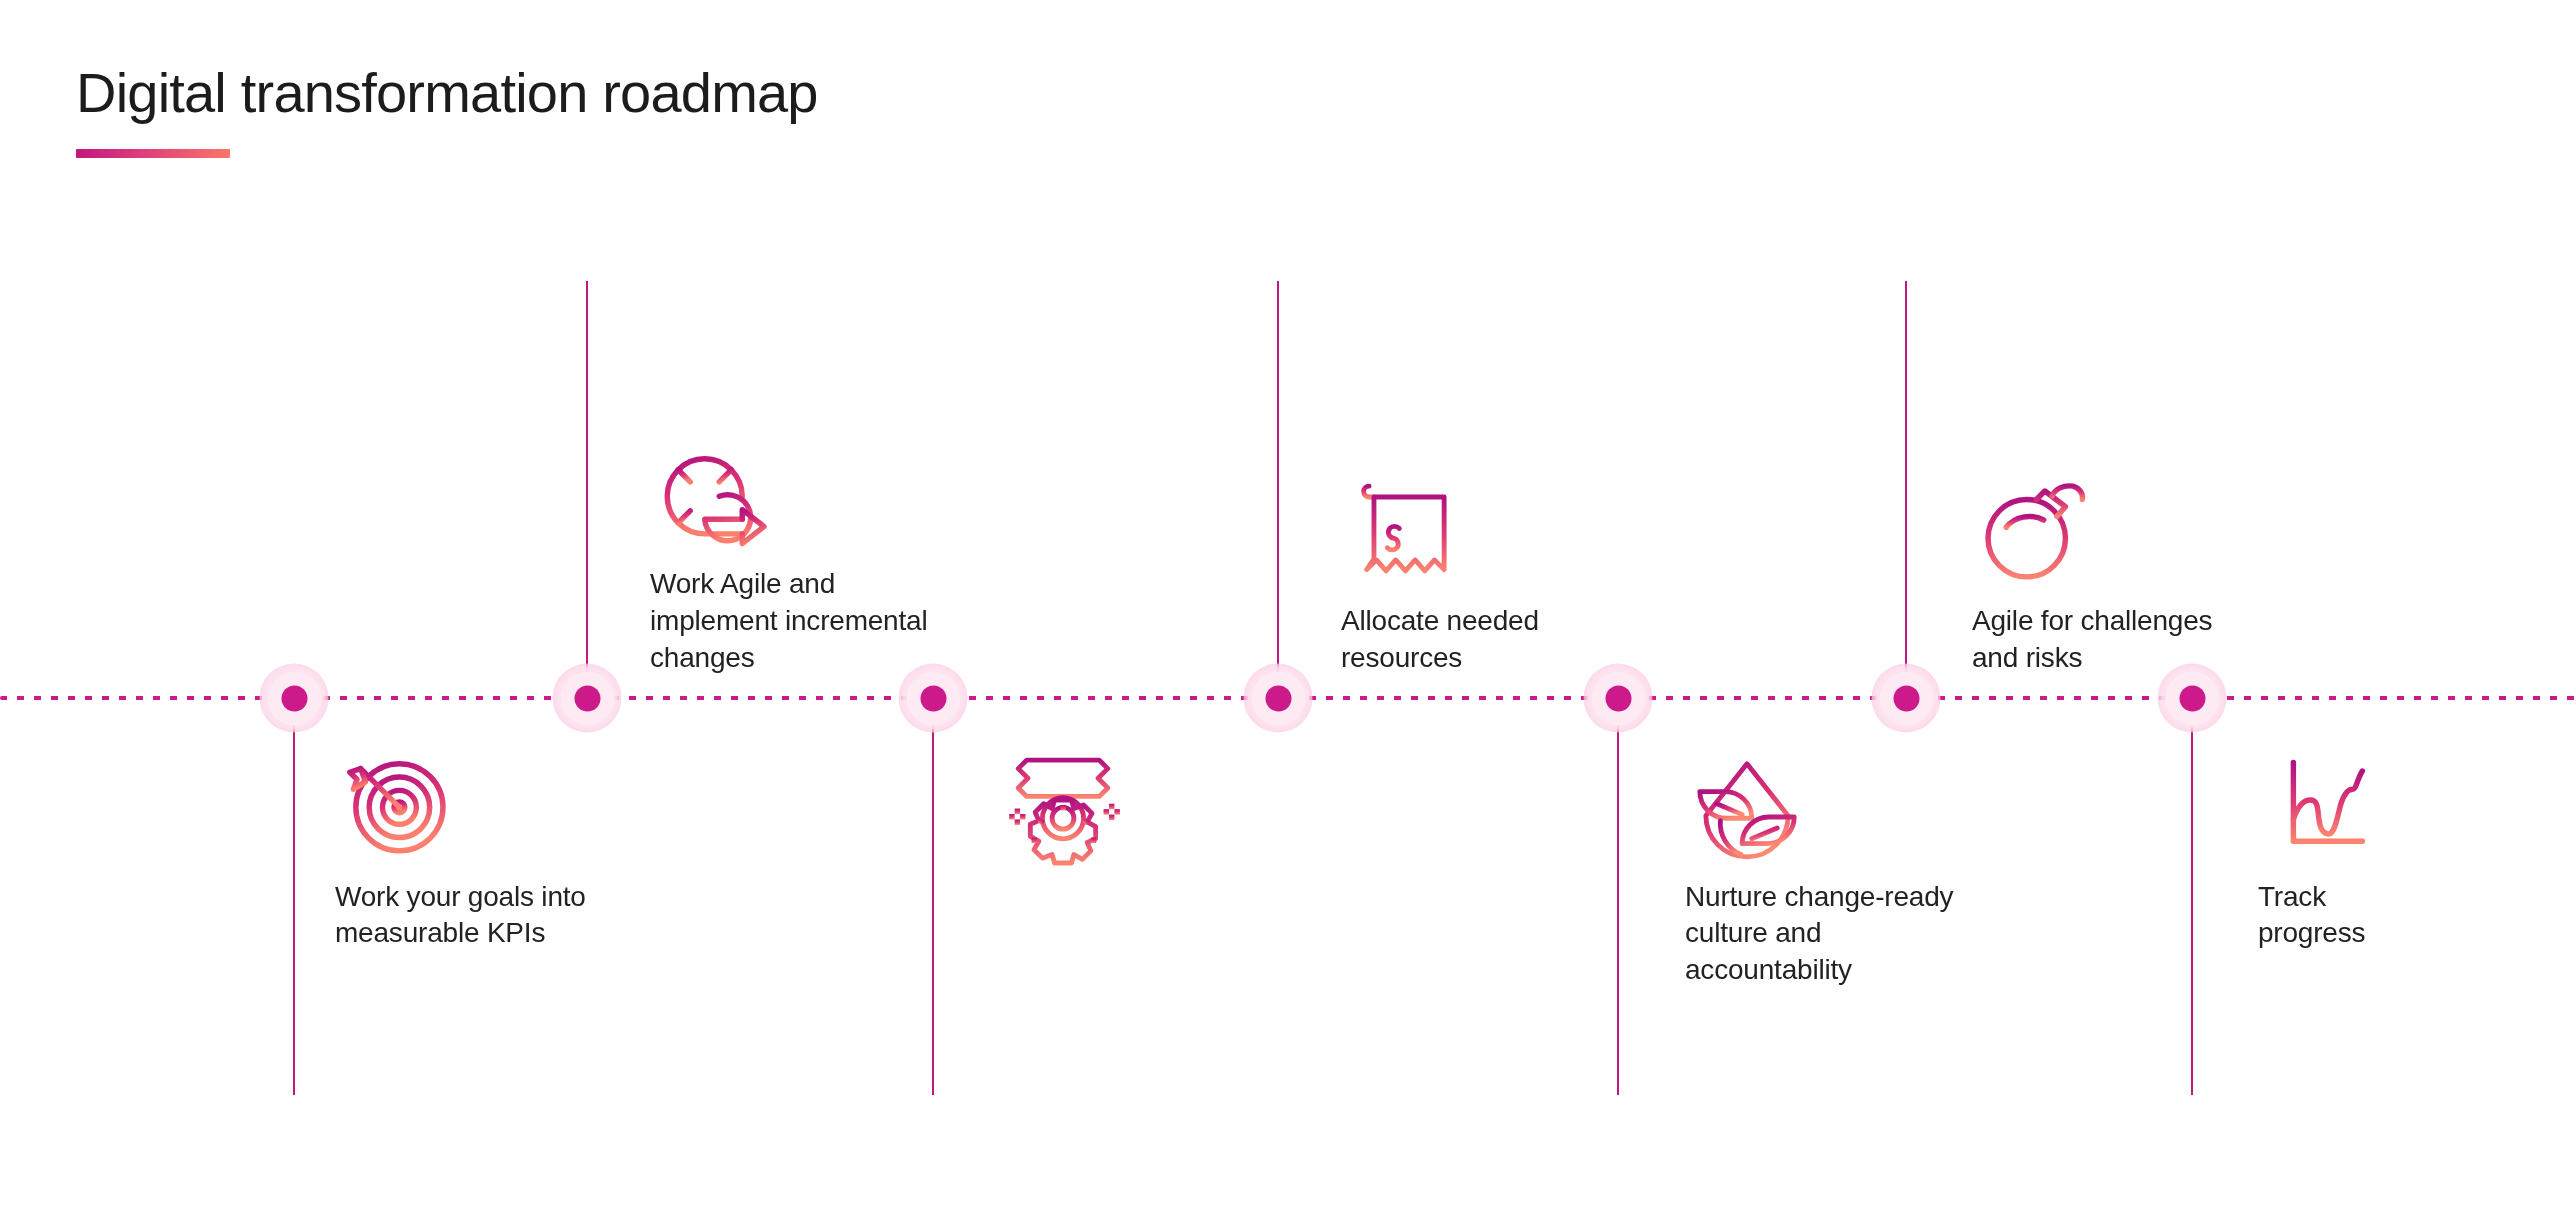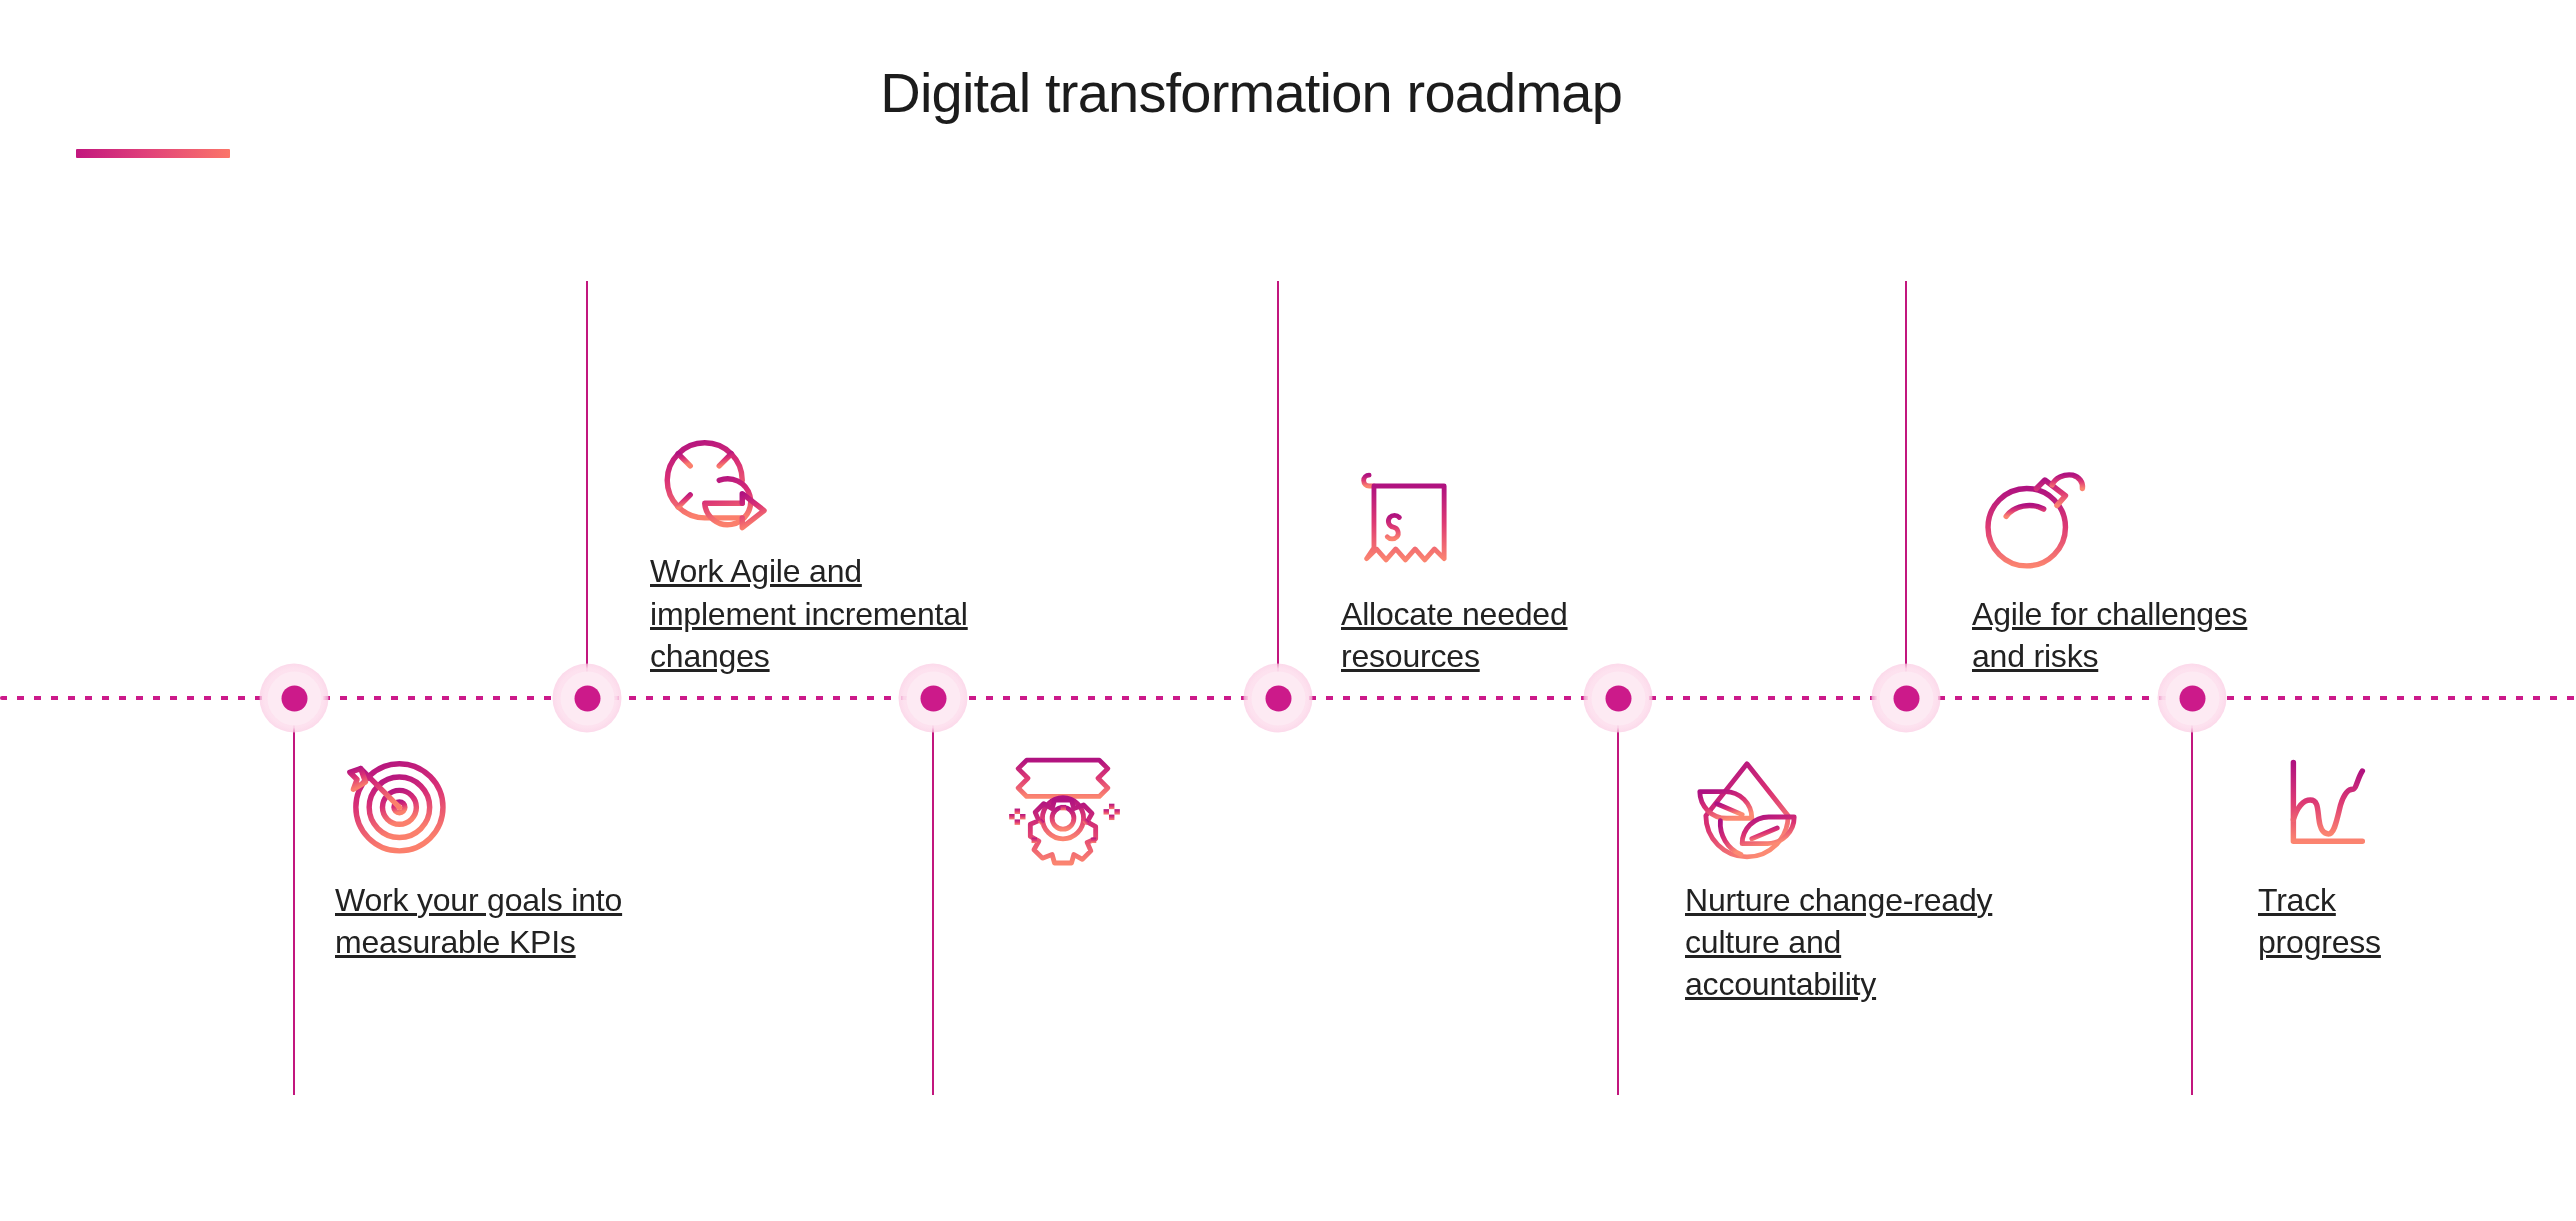--- a/index.html
+++ b/index.html
@@ -24,21 +24,20 @@
     width: 1546px;
   }
   #page-title {
     font-size: 56px;
     font-weight: 400;
     color: #1c1c1c;
     letter-spacing: -0.8px;
     line-height: 1.1;
     margin: 0;
     white-space: nowrap;
-    text-align: right;
   }
   #title-accent-bar {
     margin-top: 25px;
     width: 154px;
     height: 9.8px;
     border-radius: 1px;
     background: linear-gradient(90deg, #c2177e 0%, #e0407a 45%, #fb7569 100%);
   }
 
   
@@ -144,27 +143,26 @@
     display: block;
   }
   .icon-wrap svg {
     width: 100%;
     height: 100%;
     display: block;
     overflow: visible;
   }
   .caption {
     margin-top: 15.5px;
-    font-size: 32px;
+    font-size: 28px;
     line-height: 1.32;
     color: #222222;
     font-weight: 400;
     letter-spacing: -0.2px;
     white-space: pre-line;
-    text-decoration: underline;
   }
   .milestone.up .caption {
     margin-top: 14.4px;
   }
 </style>
 </head>
 <body>
 
 <div id="header">
   <h1 id="page-title">Digital transformation roadmap</h1>

